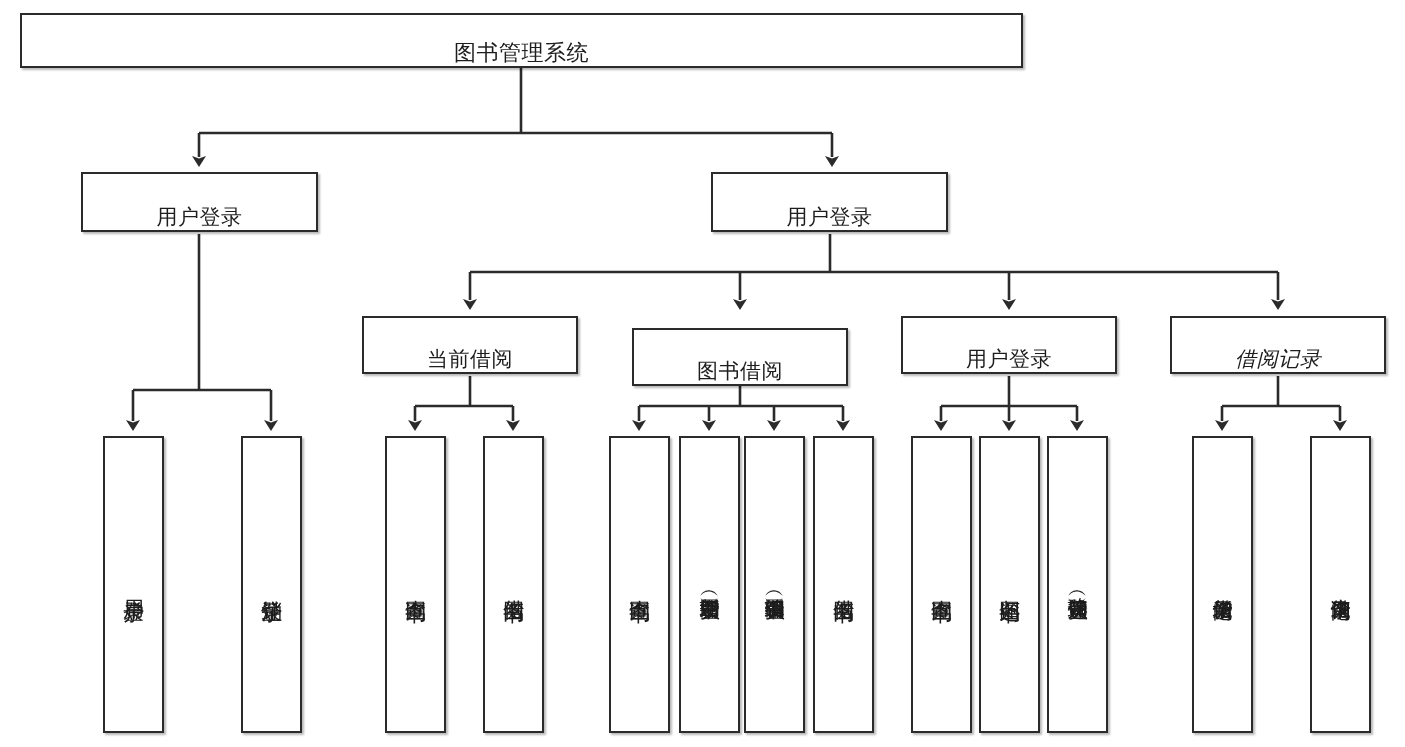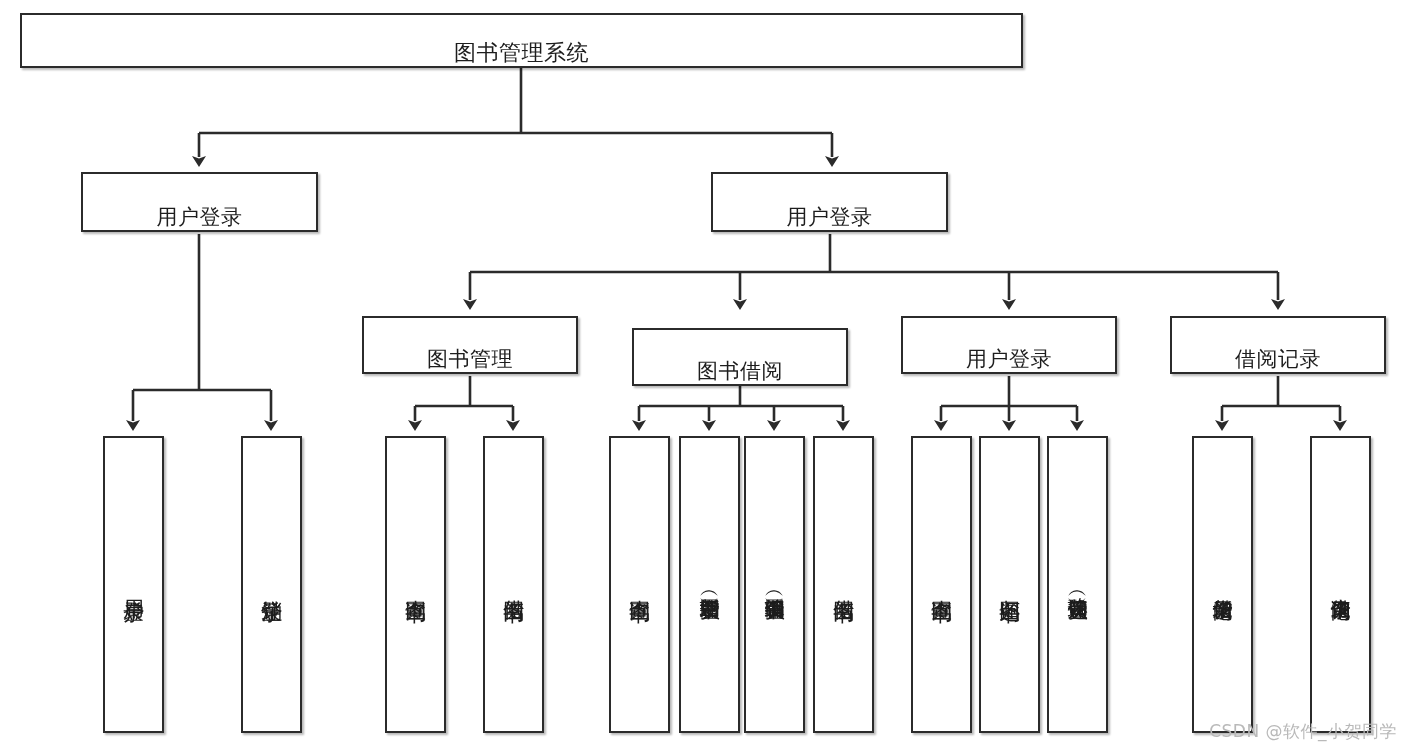--- a/index.html
+++ b/index.html
@@ -137,29 +137,29 @@
   </div>
 
   <div class="node horiz" style="left:81px; top:172px; width:237px; height:60px;">
     <span class="lbl">用户登录</span>
   </div>
   <div class="node horiz" style="left:711px; top:172px; width:237px; height:60px;">
     <span class="lbl">用户登录</span>
   </div>
 
   <div class="node horiz" style="left:362px; top:316px; width:216px; height:58px;">
-    <span class="lbl">图书管理</span>
+    <span class="lbl">当前借阅</span>
   </div>
   <div class="node horiz" style="left:632px; top:328px; width:216px; height:58px;">
     <span class="lbl">图书借阅</span>
   </div>
   <div class="node horiz" style="left:901px; top:316px; width:216px; height:58px;">
     <span class="lbl">用户登录</span>
   </div>
-  <div class="node horiz" style="left:1170px; top:316px; width:216px; height:58px;">
+  <div class="node horiz" style="left:1170px; top:316px; width:216px; height:58px;font-style:italic;">
     <span class="lbl">借阅记录</span>
   </div>
 
   <div class="node vert" style="left:103px; top:436px; width:61px; height:297px;">
     <span class="lbl">用户登录</span>
   </div>
   <div class="node vert" style="left:241px; top:436px; width:61px; height:297px;">
     <span class="lbl">注销登录</span>
   </div>
 
@@ -193,15 +193,14 @@
     <span class="lbl">确认归还（管理员）</span>
   </div>
 
   <div class="node vert tall" style="left:1192px; top:436px; width:61px; height:297px;">
     <span class="lbl">新增借阅记录</span>
   </div>
   <div class="node vert tall" style="left:1310px; top:436px; width:61px; height:297px;">
     <span class="lbl">查询借阅记录</span>
   </div>
 
-  <div class="watermark">CSDN @软件_小贺同学</div>
 
 </div>
 
 </body></html>

